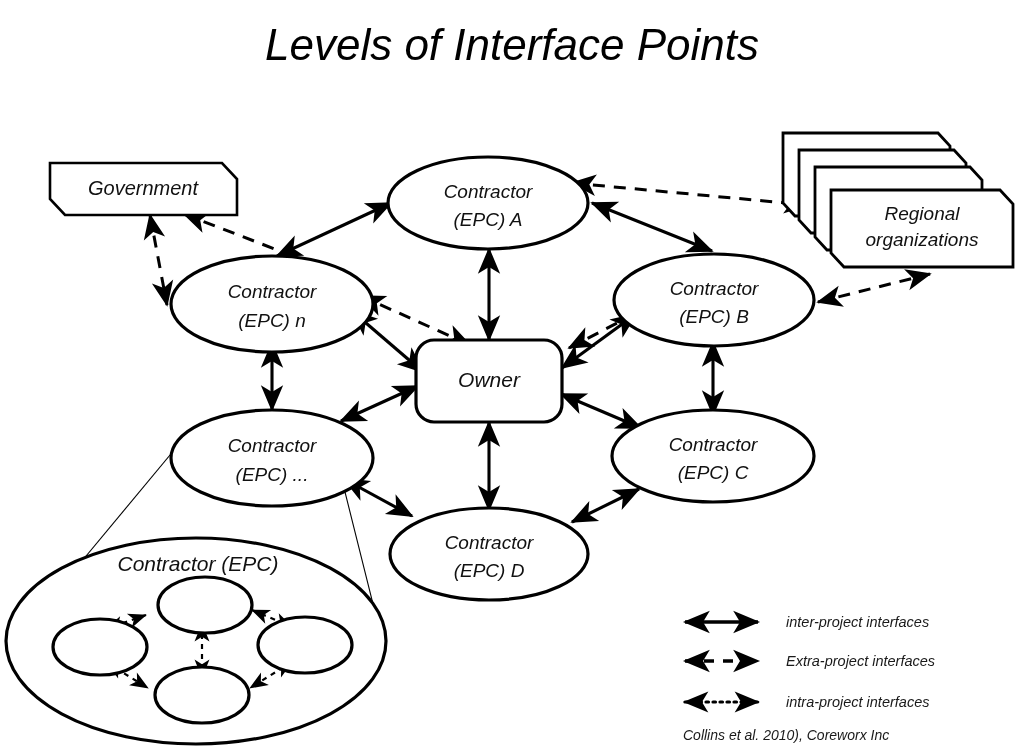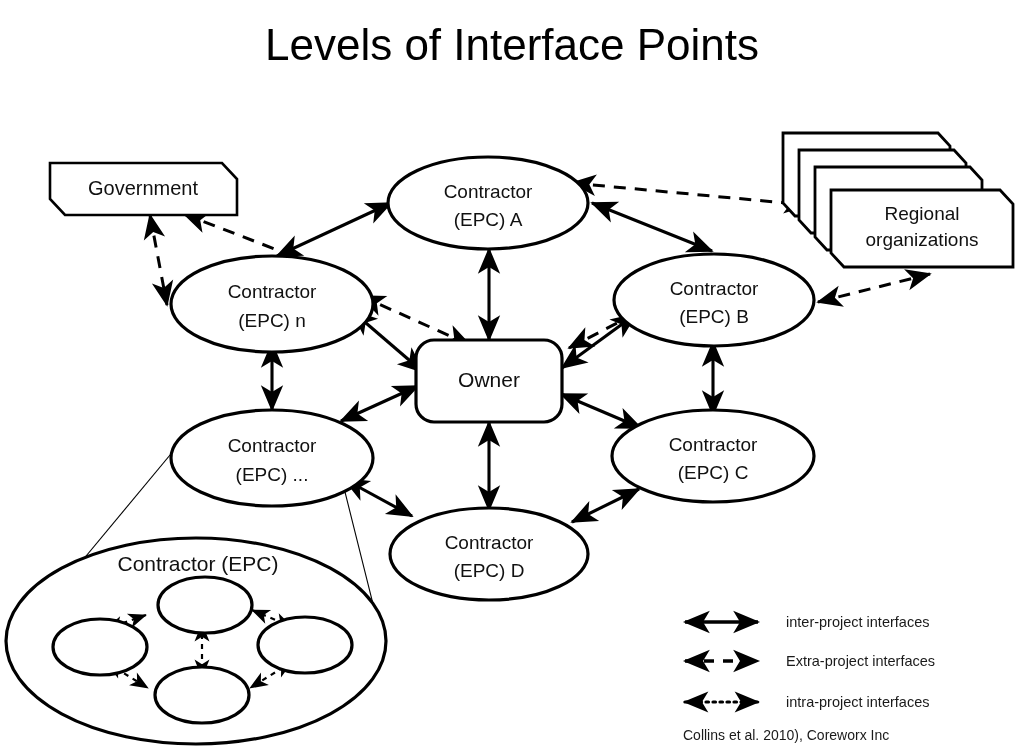--- a/index.html
+++ b/index.html
@@ -14,20 +14,21 @@
     overflow: hidden;
     font-family: "Liberation Sans", sans-serif;
     color: #000000;
   }
   #diagram-root {
     position: absolute;
     left: 0;
     top: 0;
     width: 1024px;
     height: 749px;
+    font-style: italic;
   }
   svg.canvas {
     position: absolute;
     left: 0;
     top: 0;
     width: 1024px;
     height: 749px;
   }
   .node-label {
     font-family: "Liberation Sans", sans-serif;

